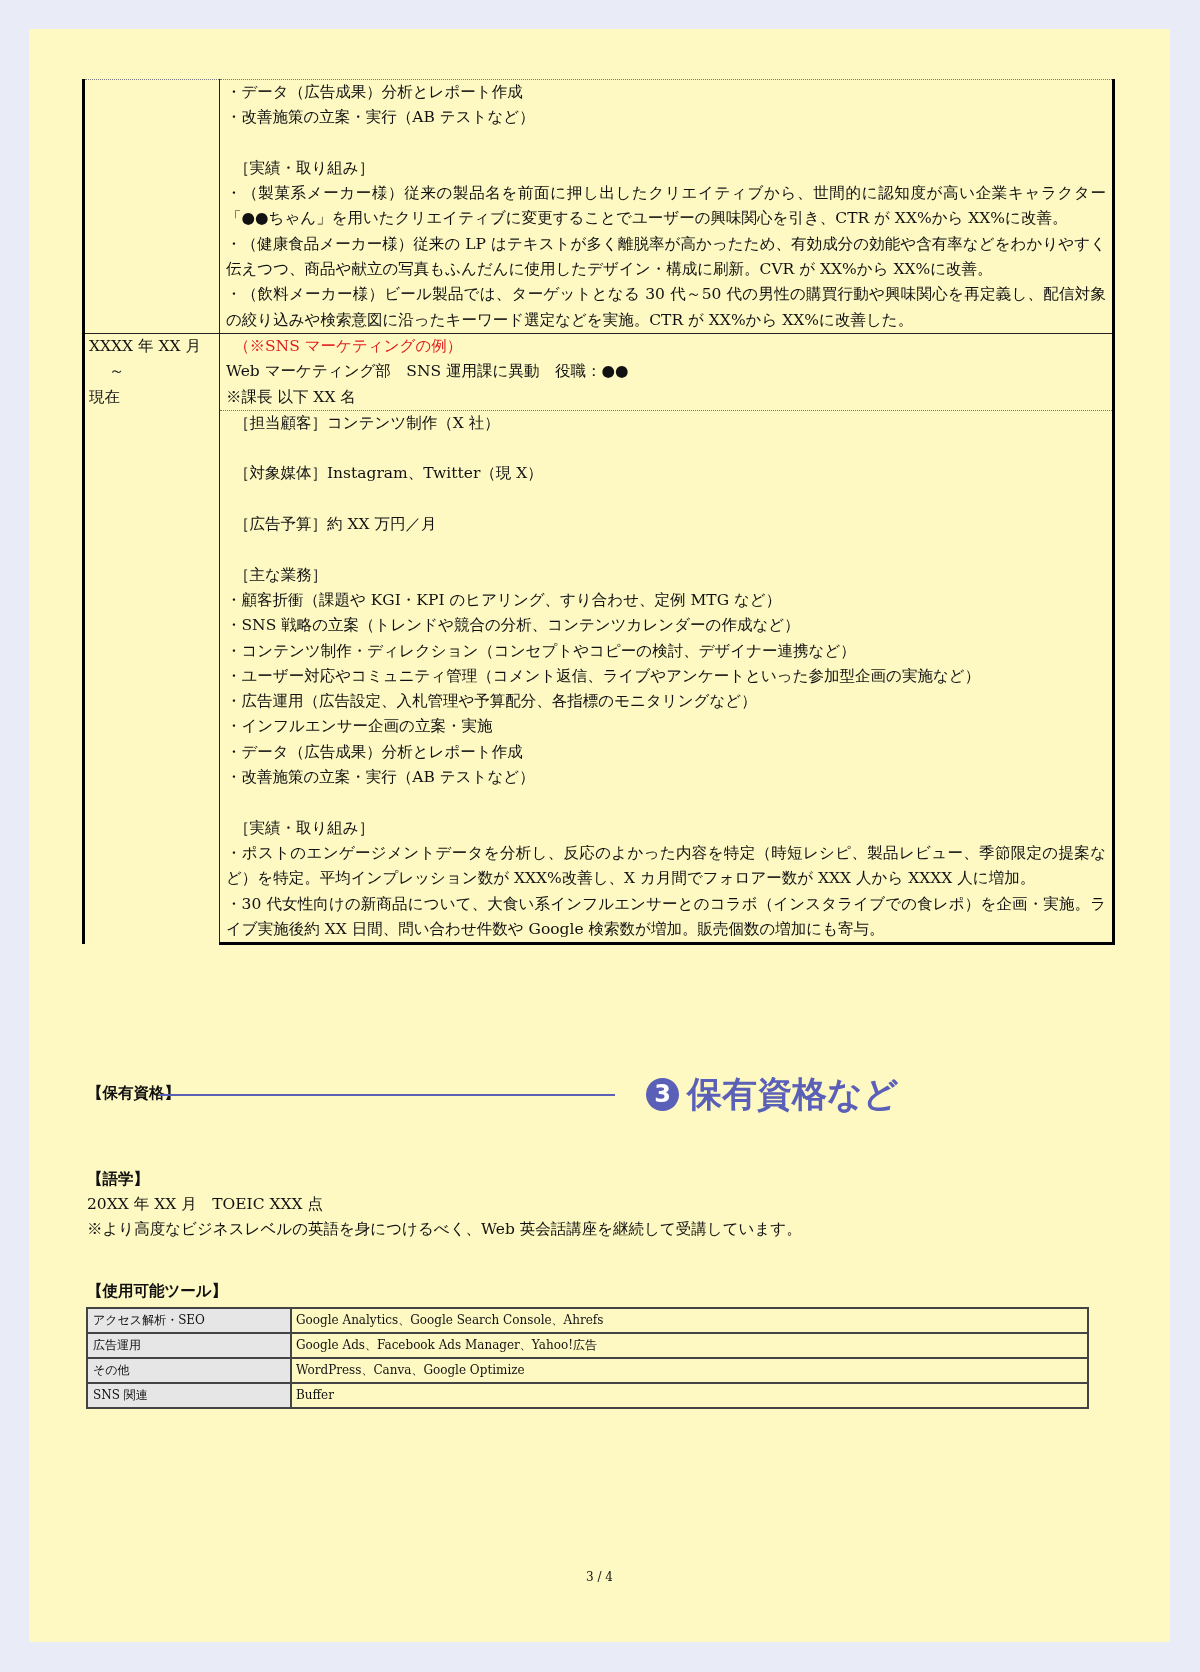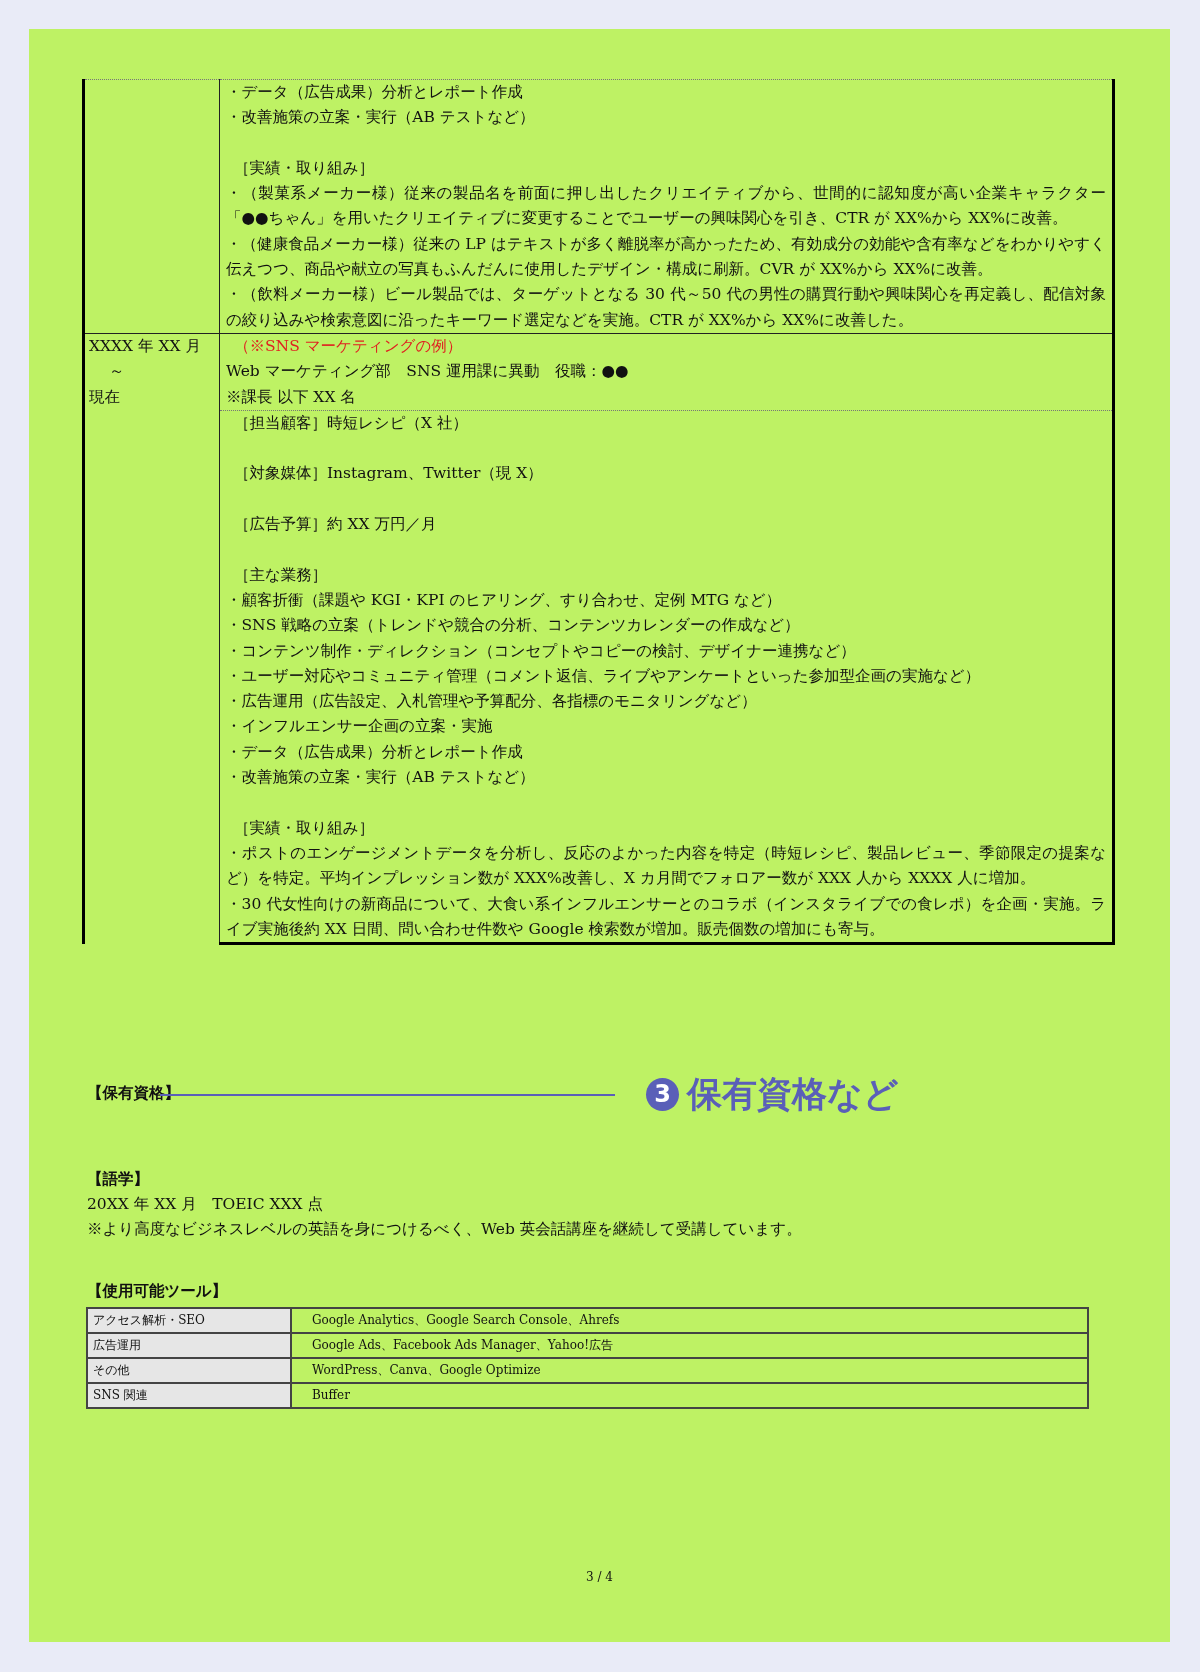--- a/index.html
+++ b/index.html
@@ -4,21 +4,21 @@
 <style>
   html, body { margin:0; padding:0; }
   body {
     width:1200px; height:1672px; background:#e9ebf7;
     position:relative; overflow:hidden;
     font-family:"DejaVu Serif","Liberation Serif",serif;
     color:#111;
   }
   .page {
     position:absolute; left:29px; top:29px; width:1141px; height:1613px;
-    background:#bef264;
+    background:#fef9c3;
   }
   .jobtable {
     position:absolute; left:53px; top:50px; width:1033px;
     border-collapse:collapse; table-layout:fixed;
     font-size:15.5px; line-height:25.3px;
   }
   .jobtable td { vertical-align:top; padding:0 6px; }
   .col-left { width:122px; border-left:3px solid #000; border-right:1px solid #222; }
   .col-right { border-right:3px solid #000; }
   .top-row td.col-right { border-top:1px dotted #777; }
@@ -45,21 +45,21 @@
     display:inline-flex; width:33px; height:33px; border-radius:50%; background:#5a5fb8; color:#fff;
     font-size:24px; align-items:center; justify-content:center; margin-right:8px;
   }
 
   .tools {
     position:absolute; left:86px; top:1307px; width:1003px;
     border-collapse:collapse; table-layout:fixed; font-size:12px;
   }
   .tools td { border:2px solid #444; height:23px; padding:0 5px; line-height:23px; white-space:nowrap; }
   .tools td.cat { width:192px; background:#e6e6e6; }
-  .tools td.val { padding-left:20px; }
+  .tools td.val { padding-left:4px; }
 
   .pageno {
     position:absolute; left:0; width:1141px; top:1541px; text-align:center;
     font-size:12px;
   }
 </style>
 </head>
 <body>
 
 <div class="page">
@@ -85,21 +85,21 @@
         <div class="line">現在</div>
       </td>
       <td class="col-right">
         <div class="line red indent">（※SNS マーケティングの例）</div>
         <div class="line">Web マーケティング部　SNS 運用課に異動　役職：●●</div>
         <div class="line">※課長 以下 XX 名</div>
       </td>
     </tr>
     <tr class="last-row">
       <td class="col-right dotted-top">
-        <div class="line indent">［担当顧客］時短レシピ（X 社）</div>
+        <div class="line indent">［担当顧客］コンテンツ制作（X 社）</div>
         <div class="blank"></div>
         <div class="line indent">［対象媒体］Instagram、Twitter（現 X）</div>
         <div class="blank"></div>
         <div class="line indent">［広告予算］約 XX 万円／月</div>
         <div class="blank"></div>
         <div class="line indent">［主な業務］</div>
         <div class="line">・顧客折衝（課題や KGI・KPI のヒアリング、すり合わせ、定例 MTG など）</div>
         <div class="line">・SNS 戦略の立案（トレンドや競合の分析、コンテンツカレンダーの作成など）</div>
         <div class="line">・コンテンツ制作・ディレクション（コンセプトやコピーの検討、デザイナー連携など）</div>
         <div class="line">・ユーザー対応やコミュニティ管理（コメント返信、ライブやアンケートといった参加型企画の実施など）</div>

